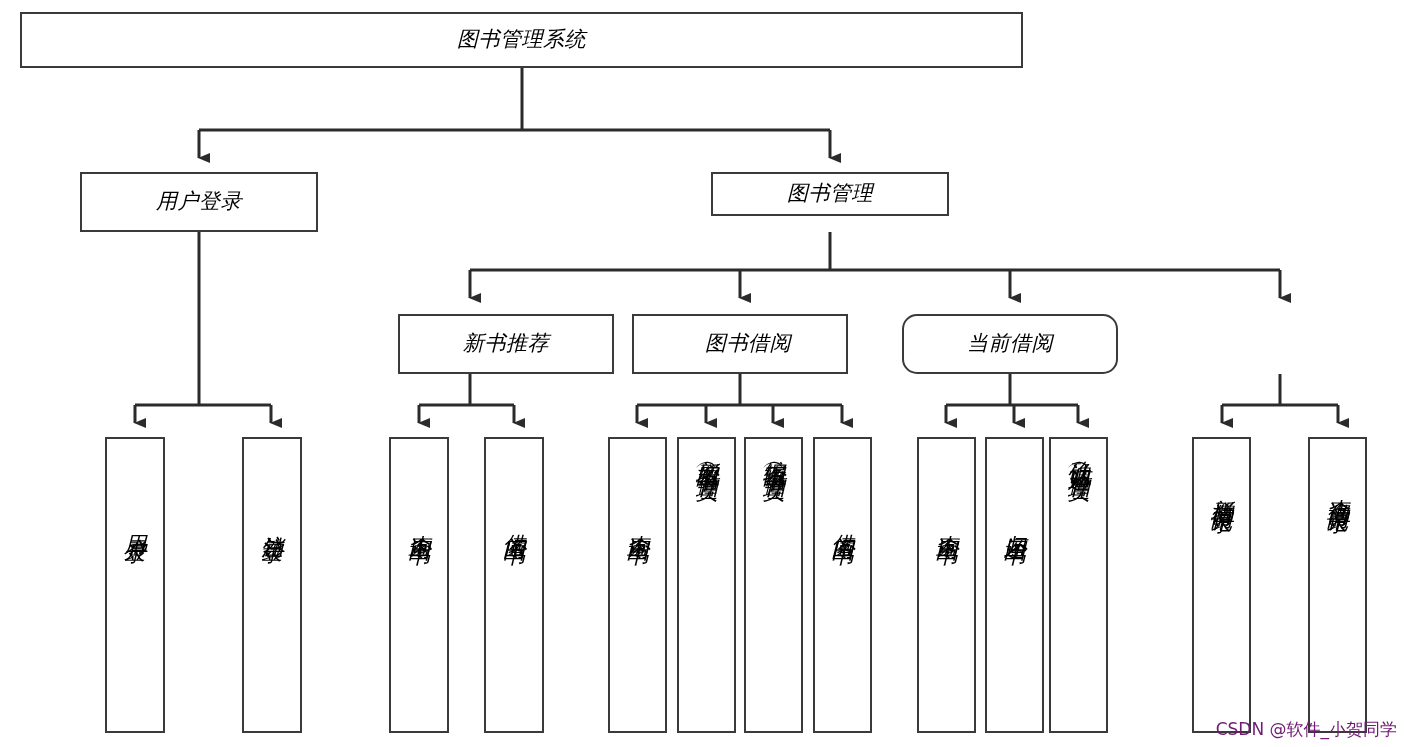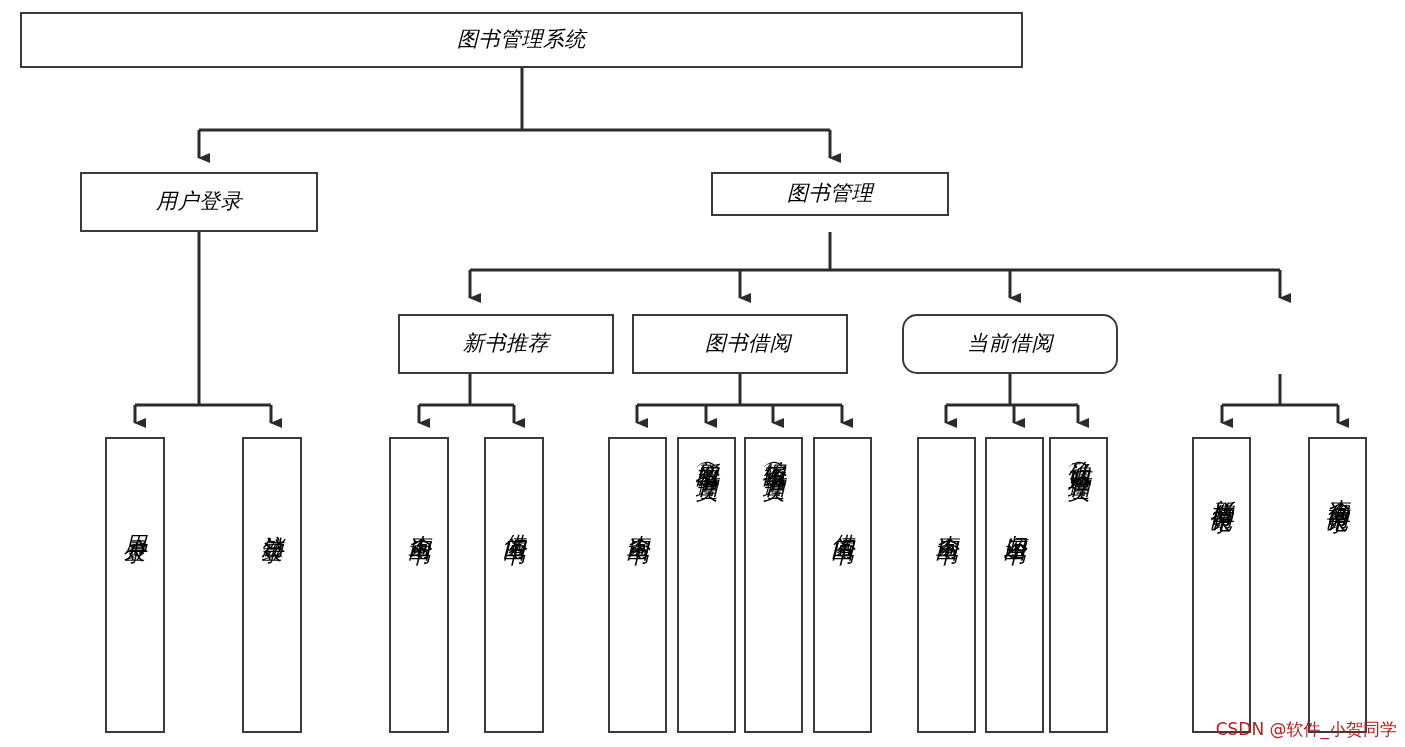--- a/index.html
+++ b/index.html
@@ -59,21 +59,21 @@
     font-size: 22px;
     letter-spacing: 3px;
     line-height: 1;
     white-space: nowrap;
   }
   #watermark {
     position: absolute;
     right: 8px;
     bottom: 6px;
     font-size: 17px;
-    color: #b91c1c;
+    color: #701a75;
     z-index: 5;
     white-space: nowrap;
     font-family: "DejaVu Sans", "Liberation Sans", sans-serif;
   }
 </style>
 </head>
 <body>
 
 <div id="canvas">
 

